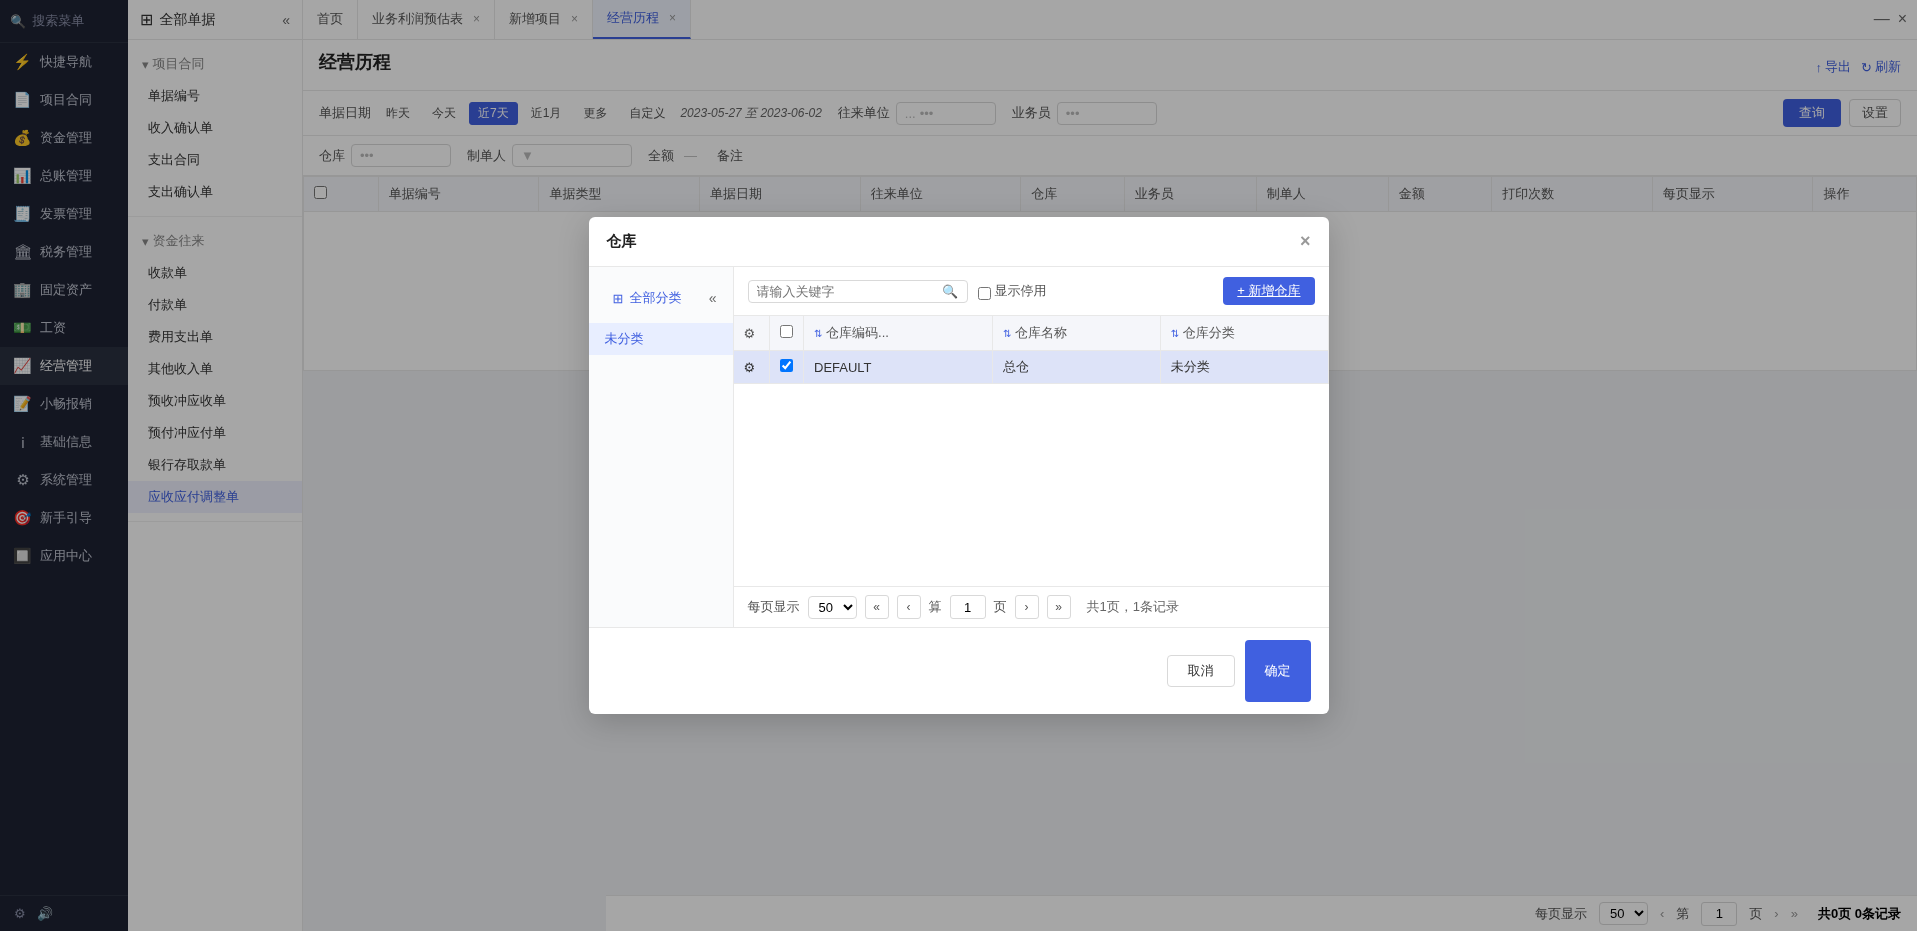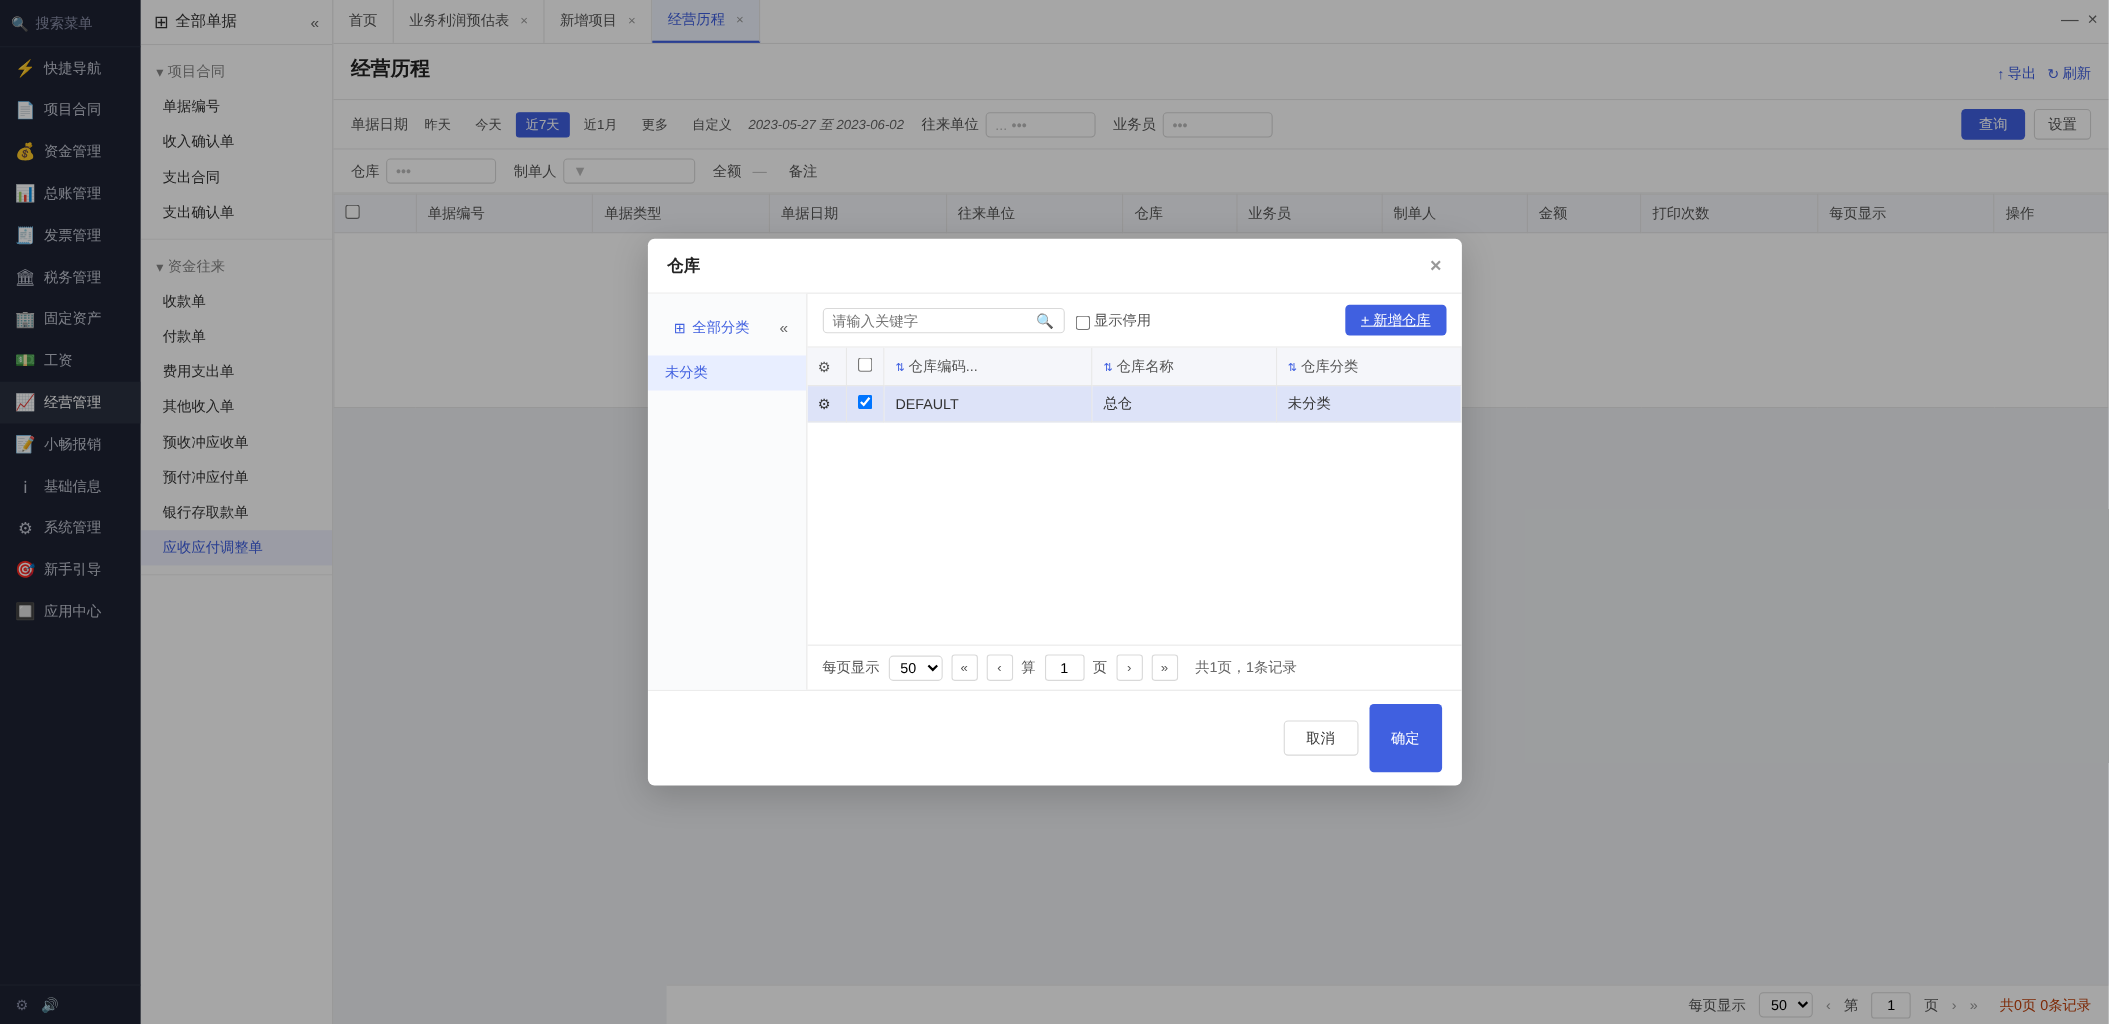--- a/index.html
+++ b/index.html
@@ -481,21 +481,21 @@
     <span>每页显示</span>
     <select class="page-size-select">
       <option>50</option>
     </select>
     <span style="cursor:pointer;color:#999;">‹</span>
     <span style="color:#555;">第</span>
     <input type="text" value="1" class="page-input" style="">
     <span style="color:#555;">页</span>
     <span style="cursor:pointer;color:#999;">›</span>
     <span style="cursor:pointer;color:#999;">»</span>
-    <span style="color:#c2410c;margin-left:8px;">共0页 0条记录</span>
+    <span style="color:#000000;margin-left:8px;font-weight:bold;">共0页 0条记录</span>
   </div>
 </div>
 
 <div class="modal-overlay">
   <div class="modal">
 
     <div class="modal-header">
       <span>仓库</span>
       <span class="modal-close">×</span>
     </div>

